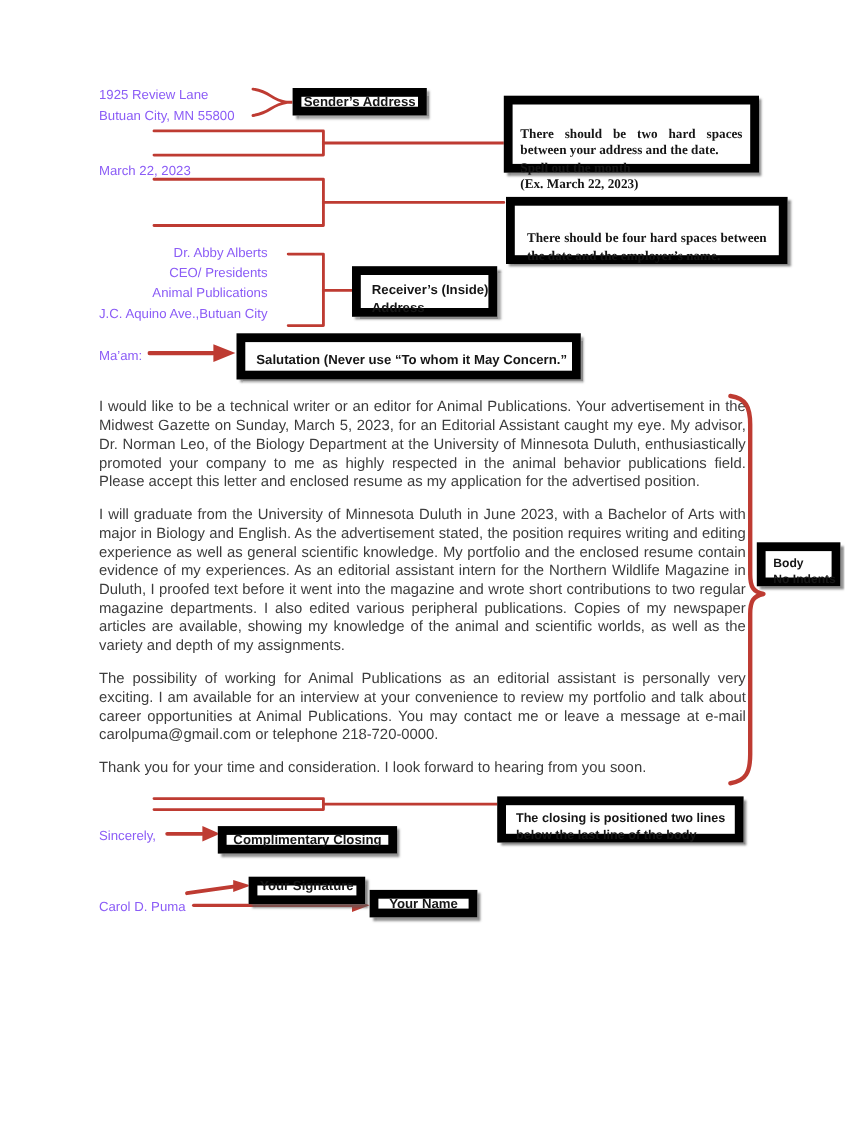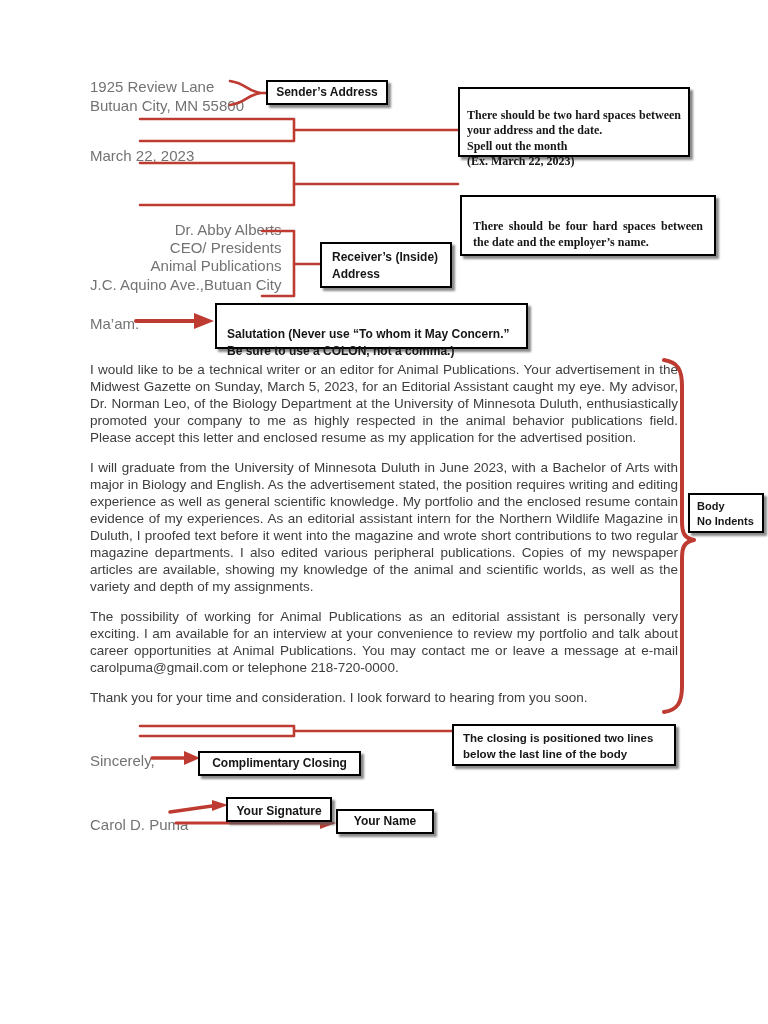--- a/index.html
+++ b/index.html
@@ -1,24 +1,24 @@
 <!DOCTYPE html>
 <html style="--red: #be3b32;"><head>
 <meta charset="utf-8">
 <style>
   html,body{margin:0;padding:0;background:#ffffff;}
   .page{position:relative;width:768px;height:1024px;background:#ffffff;overflow:hidden;
         font-family:"Liberation Sans",sans-serif;}
   
-  .ltr{position:absolute;color:#737373;font-size:15px;line-height:19px;white-space:nowrap;}
+  .ltr{position:absolute;color:#8b5cf6;font-size:12px;line-height:19px;white-space:nowrap;}
   .body-text{position:absolute;left:90px;top:361px;width:588px;color:#3d3d3d;
              font-size:13.5px;line-height:17px;text-align:justify;}
   .body-text p{margin:0 0 13px 0;}
   
-  .abox{position:absolute;background:#ffffff;border:2px solid #000000;
+  .abox{position:absolute;background:#ffffff;border:8px solid #000000;
         box-shadow:3px 3px 2px rgba(90,90,90,0.7);color:#161616;font-weight:bold;
         font-size:12px;line-height:17px;box-sizing:border-box;}
   .abox.center{display:flex;align-items:center;justify-content:center;}
   .abox.justify{text-align:justify;white-space:pre-line;font-family:Liberation Serif, serif;}
   .abox .ln{display:block;white-space:nowrap;}
   
   .rg{position:absolute;}
   .rg path,.rg line{stroke:var(--red,#be3b32);fill:none;stroke-linecap:round;stroke-linejoin:round;}
   .rg polygon{fill:var(--red,#be3b32);stroke:none;}
 </style>
@@ -49,21 +49,21 @@
 Spell out the month
 (Ex. March 22, 2023)</span>
   </div>
 
   <div class="ltr" style="left:90px;top:146px;text-align:center;">March 22, 2023</div>
 
   <svg class="rg" style="left:136px;top:158px;" width="326" height="52">
     <path d="M4,5 H158 V47 H4 M158,26 H322" stroke-width="2.6"></path>
   </svg>
 
-  <div class="abox justify" style="left:460px;top:179px;width:256px;height:61px;padding:5px 11px;line-height:16px;margin-top:16px;">
+  <div class="abox justify" style="left:460px;top:179px;width:256px;height:61px;padding:5px 11px;line-height:16px;">
     <span>There should be four hard spaces between the date and the employer’s name.</span>
   </div>
 
   <div class="ltr" style="left:90px;top:221px;line-height:18.2px;text-align:right;">
     <span style="display:block;">Dr. Abby Alberts</span>
     <span style="display:block;">CEO/ Presidents</span>
     <span style="display:block;">Animal Publications</span>
     <span style="display:block;">J.C. Aquino Ave.,Butuan City</span>
   </div>
 
@@ -76,23 +76,22 @@
     <span class="ln">Address</span>
   </div>
 
   <div class="ltr" style="left:90px;top:314px;">Ma’am:</div>
 
   <svg class="rg" style="left:134px;top:311px;" width="86" height="20">
     <path d="M2,10 H60" stroke-width="4"></path>
     <polygon points="60,2 80,10 60,18"></polygon>
   </svg>
 
-  <div class="abox" style="left:215px;top:303px;width:313px;height:42px;padding:21px 10px;">
+  <div class="abox" style="left:215px;top:303px;width:313px;height:42px;padding:8px 10px;">
     <span class="ln">Salutation (Never use “To whom it May Concern.”</span>
-    <span class="ln">Be sure to use a COLON, not a comma.)</span>
   </div>
 
   <div class="body-text">
     <p>I would like to be a technical writer or an editor for Animal Publications. Your advertisement in the Midwest Gazette on Sunday, March 5, 2023, for an Editorial Assistant caught my eye. My advisor, Dr. Norman Leo, of the Biology Department at the University of Minnesota Duluth, enthusiastically promoted your company to me as highly respected in the animal behavior publications field. Please accept this letter and enclosed resume as my application for the advertised position.</p>
     <p>I will graduate from the University of Minnesota Duluth in June 2023, with a Bachelor of Arts with major in Biology and English. As the advertisement stated, the position requires writing and editing experience as well as general scientific knowledge. My portfolio and the enclosed resume contain evidence of my experiences. As an editorial assistant intern for the Northern Wildlife Magazine in Duluth, I proofed text before it went into the magazine and wrote short contributions to two regular magazine departments. I also edited various peripheral publications. Copies of my newspaper articles are available, showing my knowledge of the animal and scientific worlds, as well as the variety and depth of my assignments.</p>
     <p>The possibility of working for Animal Publications as an editorial assistant is personally very exciting. I am available for an interview at your convenience to review my portfolio and talk about career opportunities at Animal Publications. You may contact me or leave a message at e-mail carolpuma@gmail.com or telephone 218-720-0000.</p>
     <p>Thank you for your time and consideration. I look forward to hearing from you soon.</p>
   </div>
 
   <svg class="rg" style="left:658px;top:356px;" width="40" height="360">

